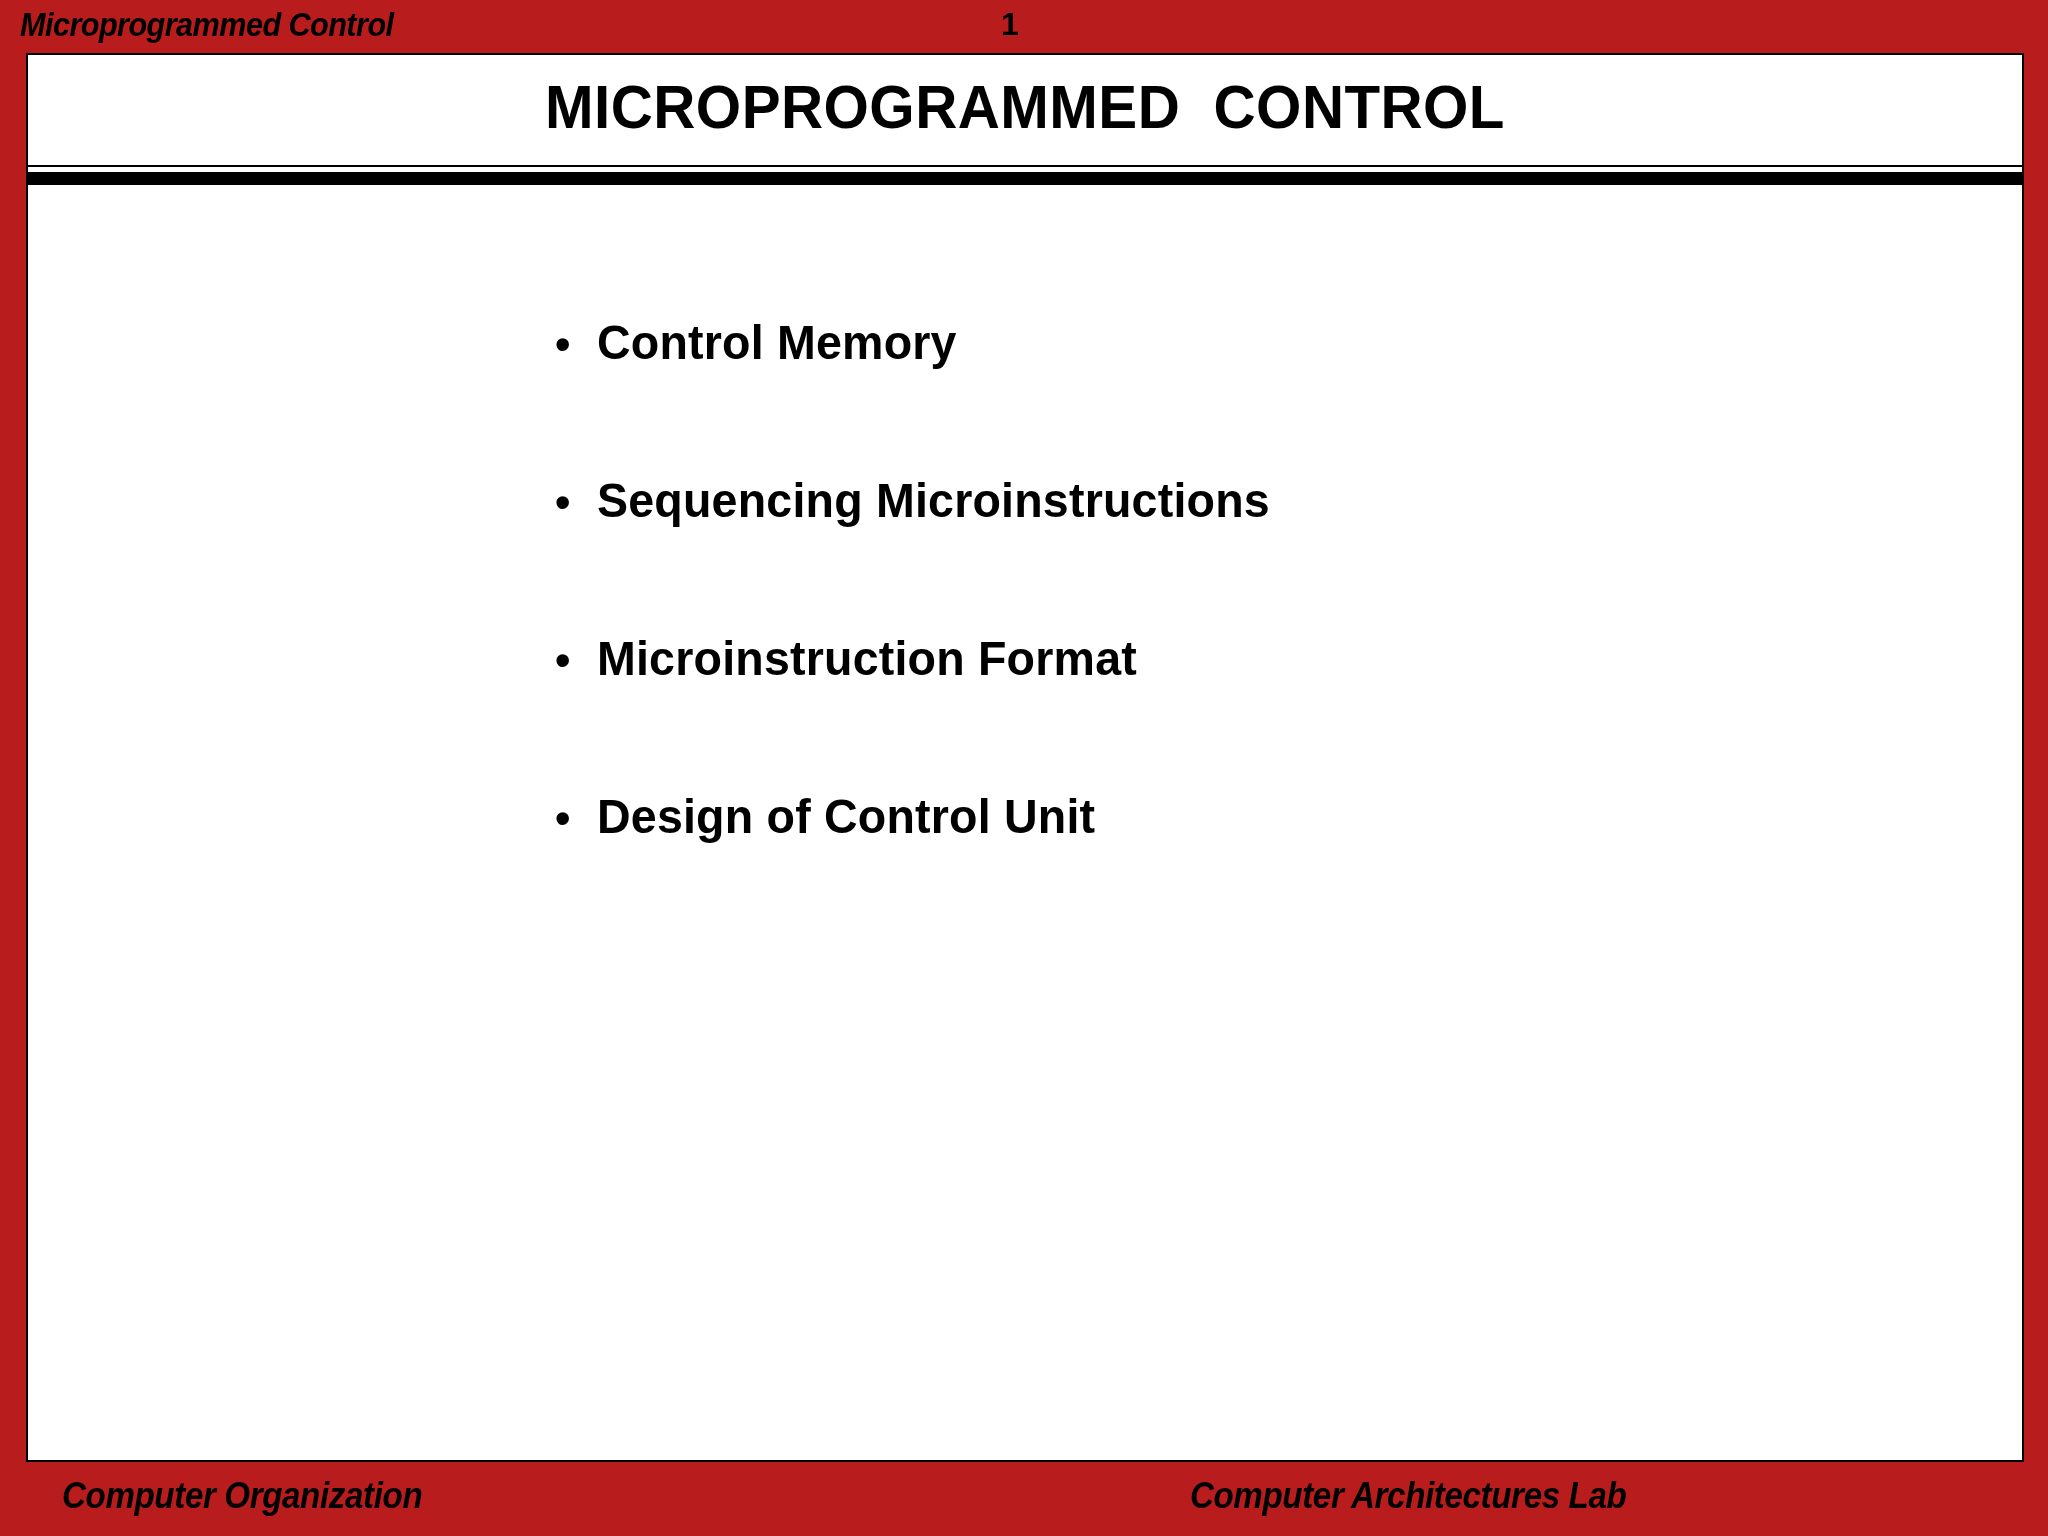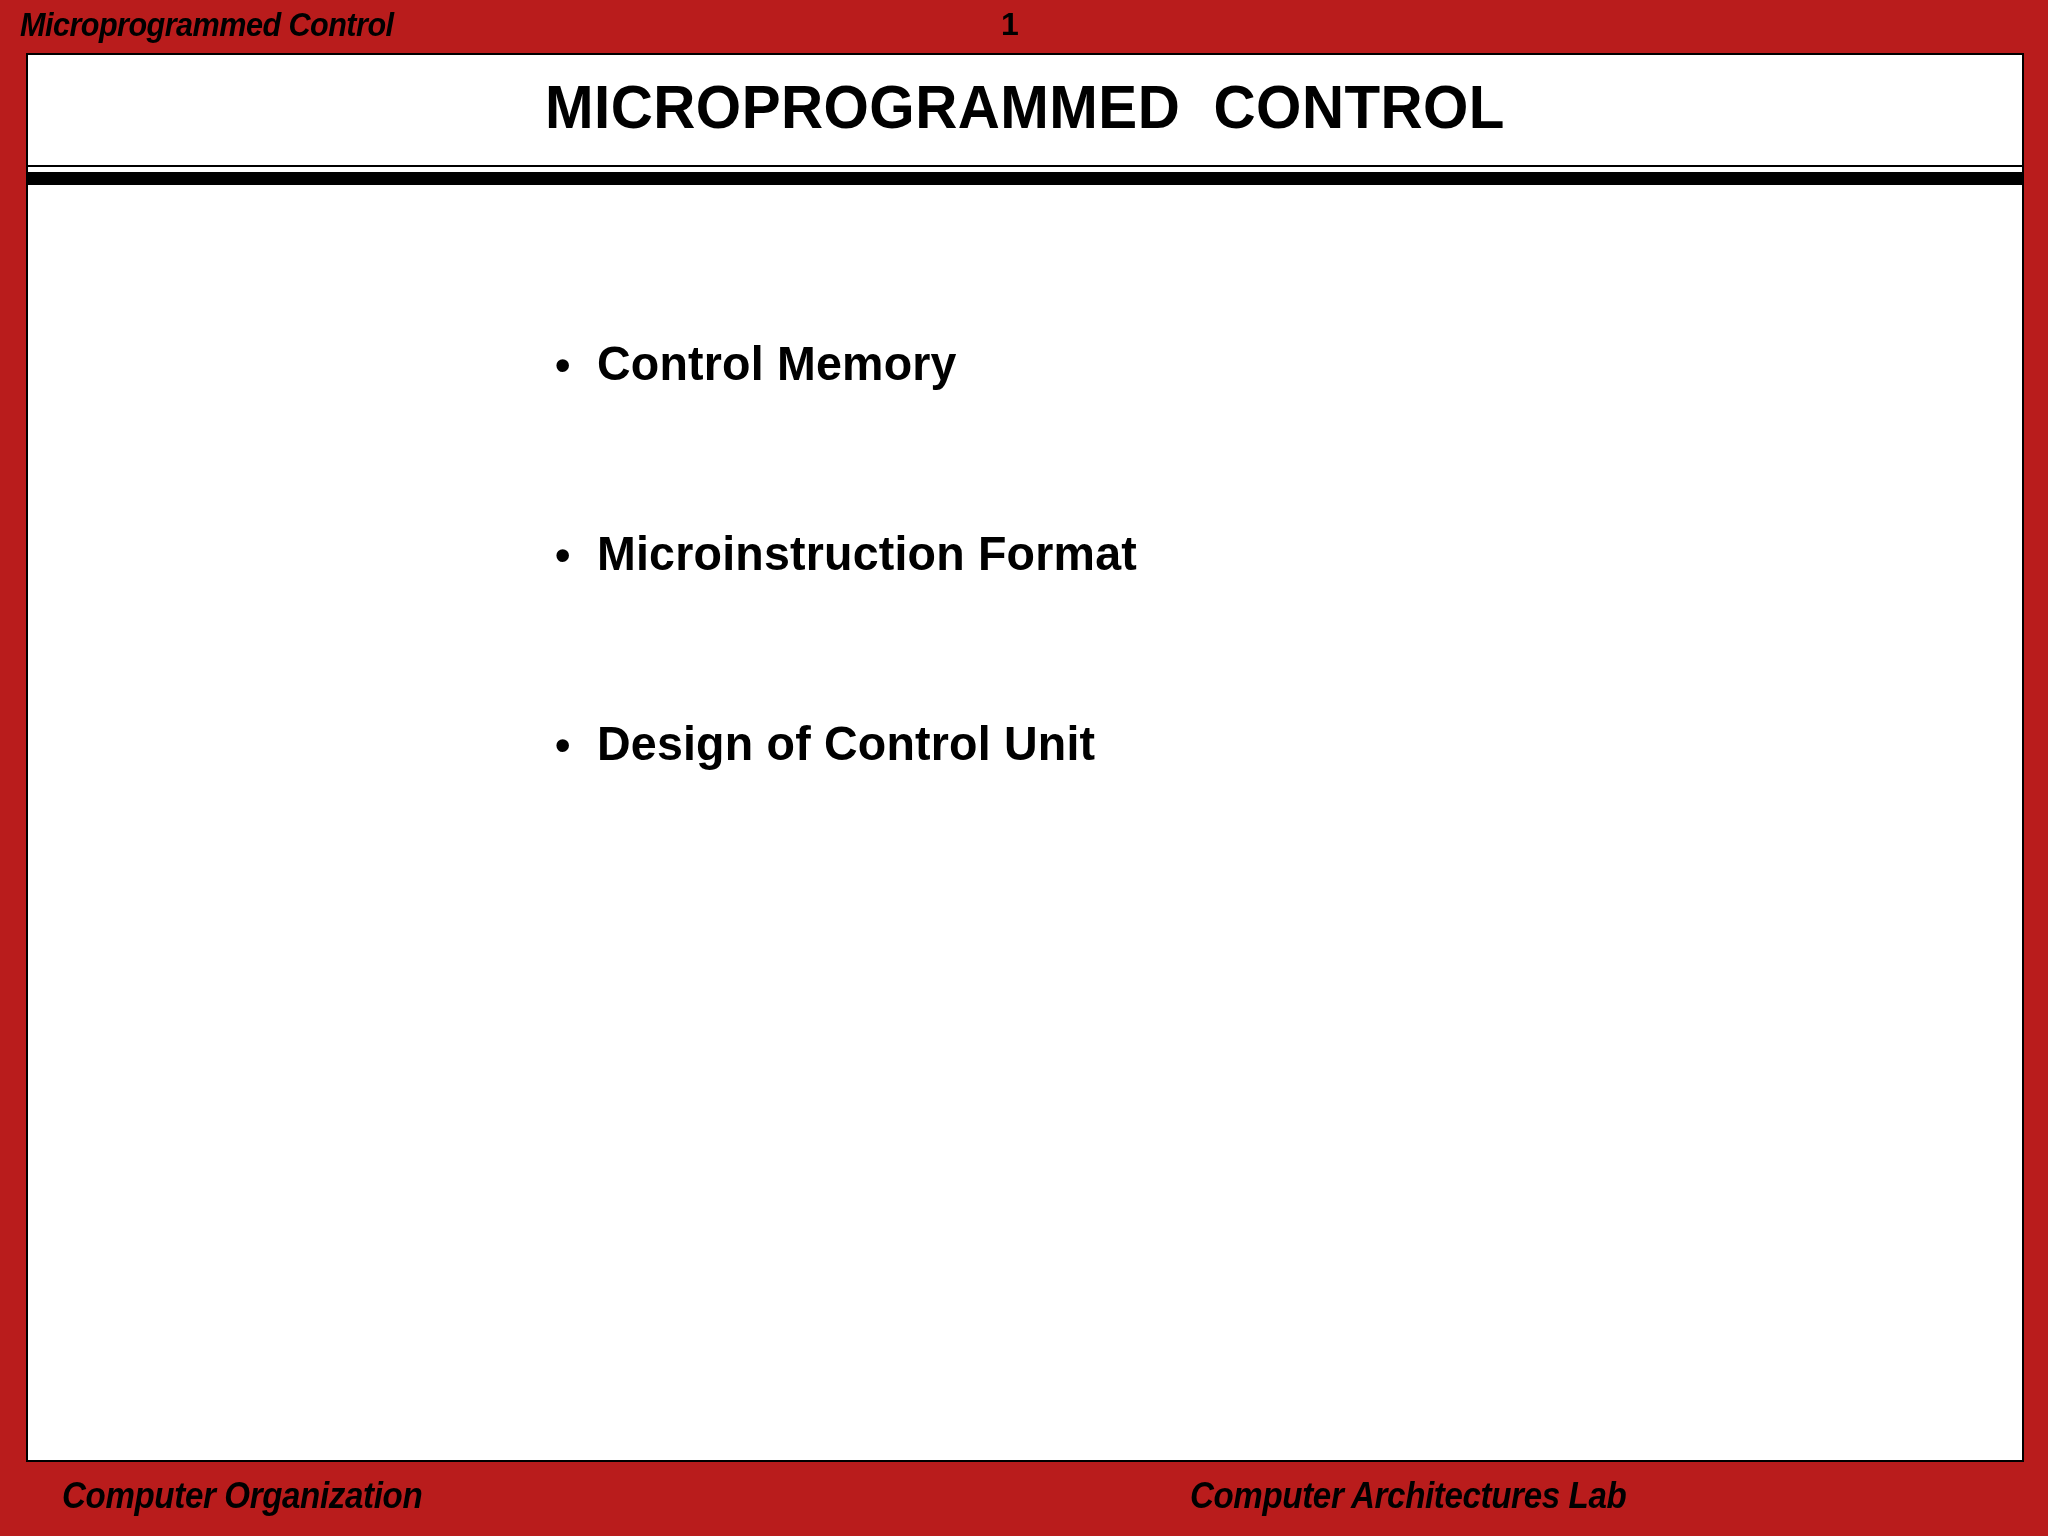--- a/index.html
+++ b/index.html
@@ -116,24 +116,23 @@
     width: 1400px;
     margin: 0;
     padding: 0;
     list-style: none;
   }
   .bullet-item {
     display: block;
     height: 158px;
     font-size: 48px;
     font-weight: bold;
-    line-height: 58px;
+    line-height: 80px;
     white-space: nowrap;
     letter-spacing: 0.2px;
-    margin-top: 32px;
   }
   .bullet-mark {
     display: inline-block;
     width: 42px;
     font-size: 44px;
     font-weight: bold;
     vertical-align: baseline;
   }
   .bullet-text {
     display: inline-block;
@@ -194,20 +193,23 @@
     <div class="rule-group">
       <div class="rule-thin"></div>
       <div class="rule-thick"></div>
     </div>
 
     <ul class="bullet-list">
       <li class="bullet-item">
         <span class="bullet-mark">•</span><span class="bullet-text">Control Memory</span>
       </li>
       <li class="bullet-item">
+        <span class="bullet-mark">•</span><span class="bullet-text">Sequencing Microinstructions</span>
+      </li>
+      <li class="bullet-item">
         <span class="bullet-mark">•</span><span class="bullet-text">Microinstruction Format</span>
       </li>
       <li class="bullet-item">
         <span class="bullet-mark">•</span><span class="bullet-text">Design of Control Unit</span>
       </li>
     </ul>
 
   </div>
 
   <div class="footer">

